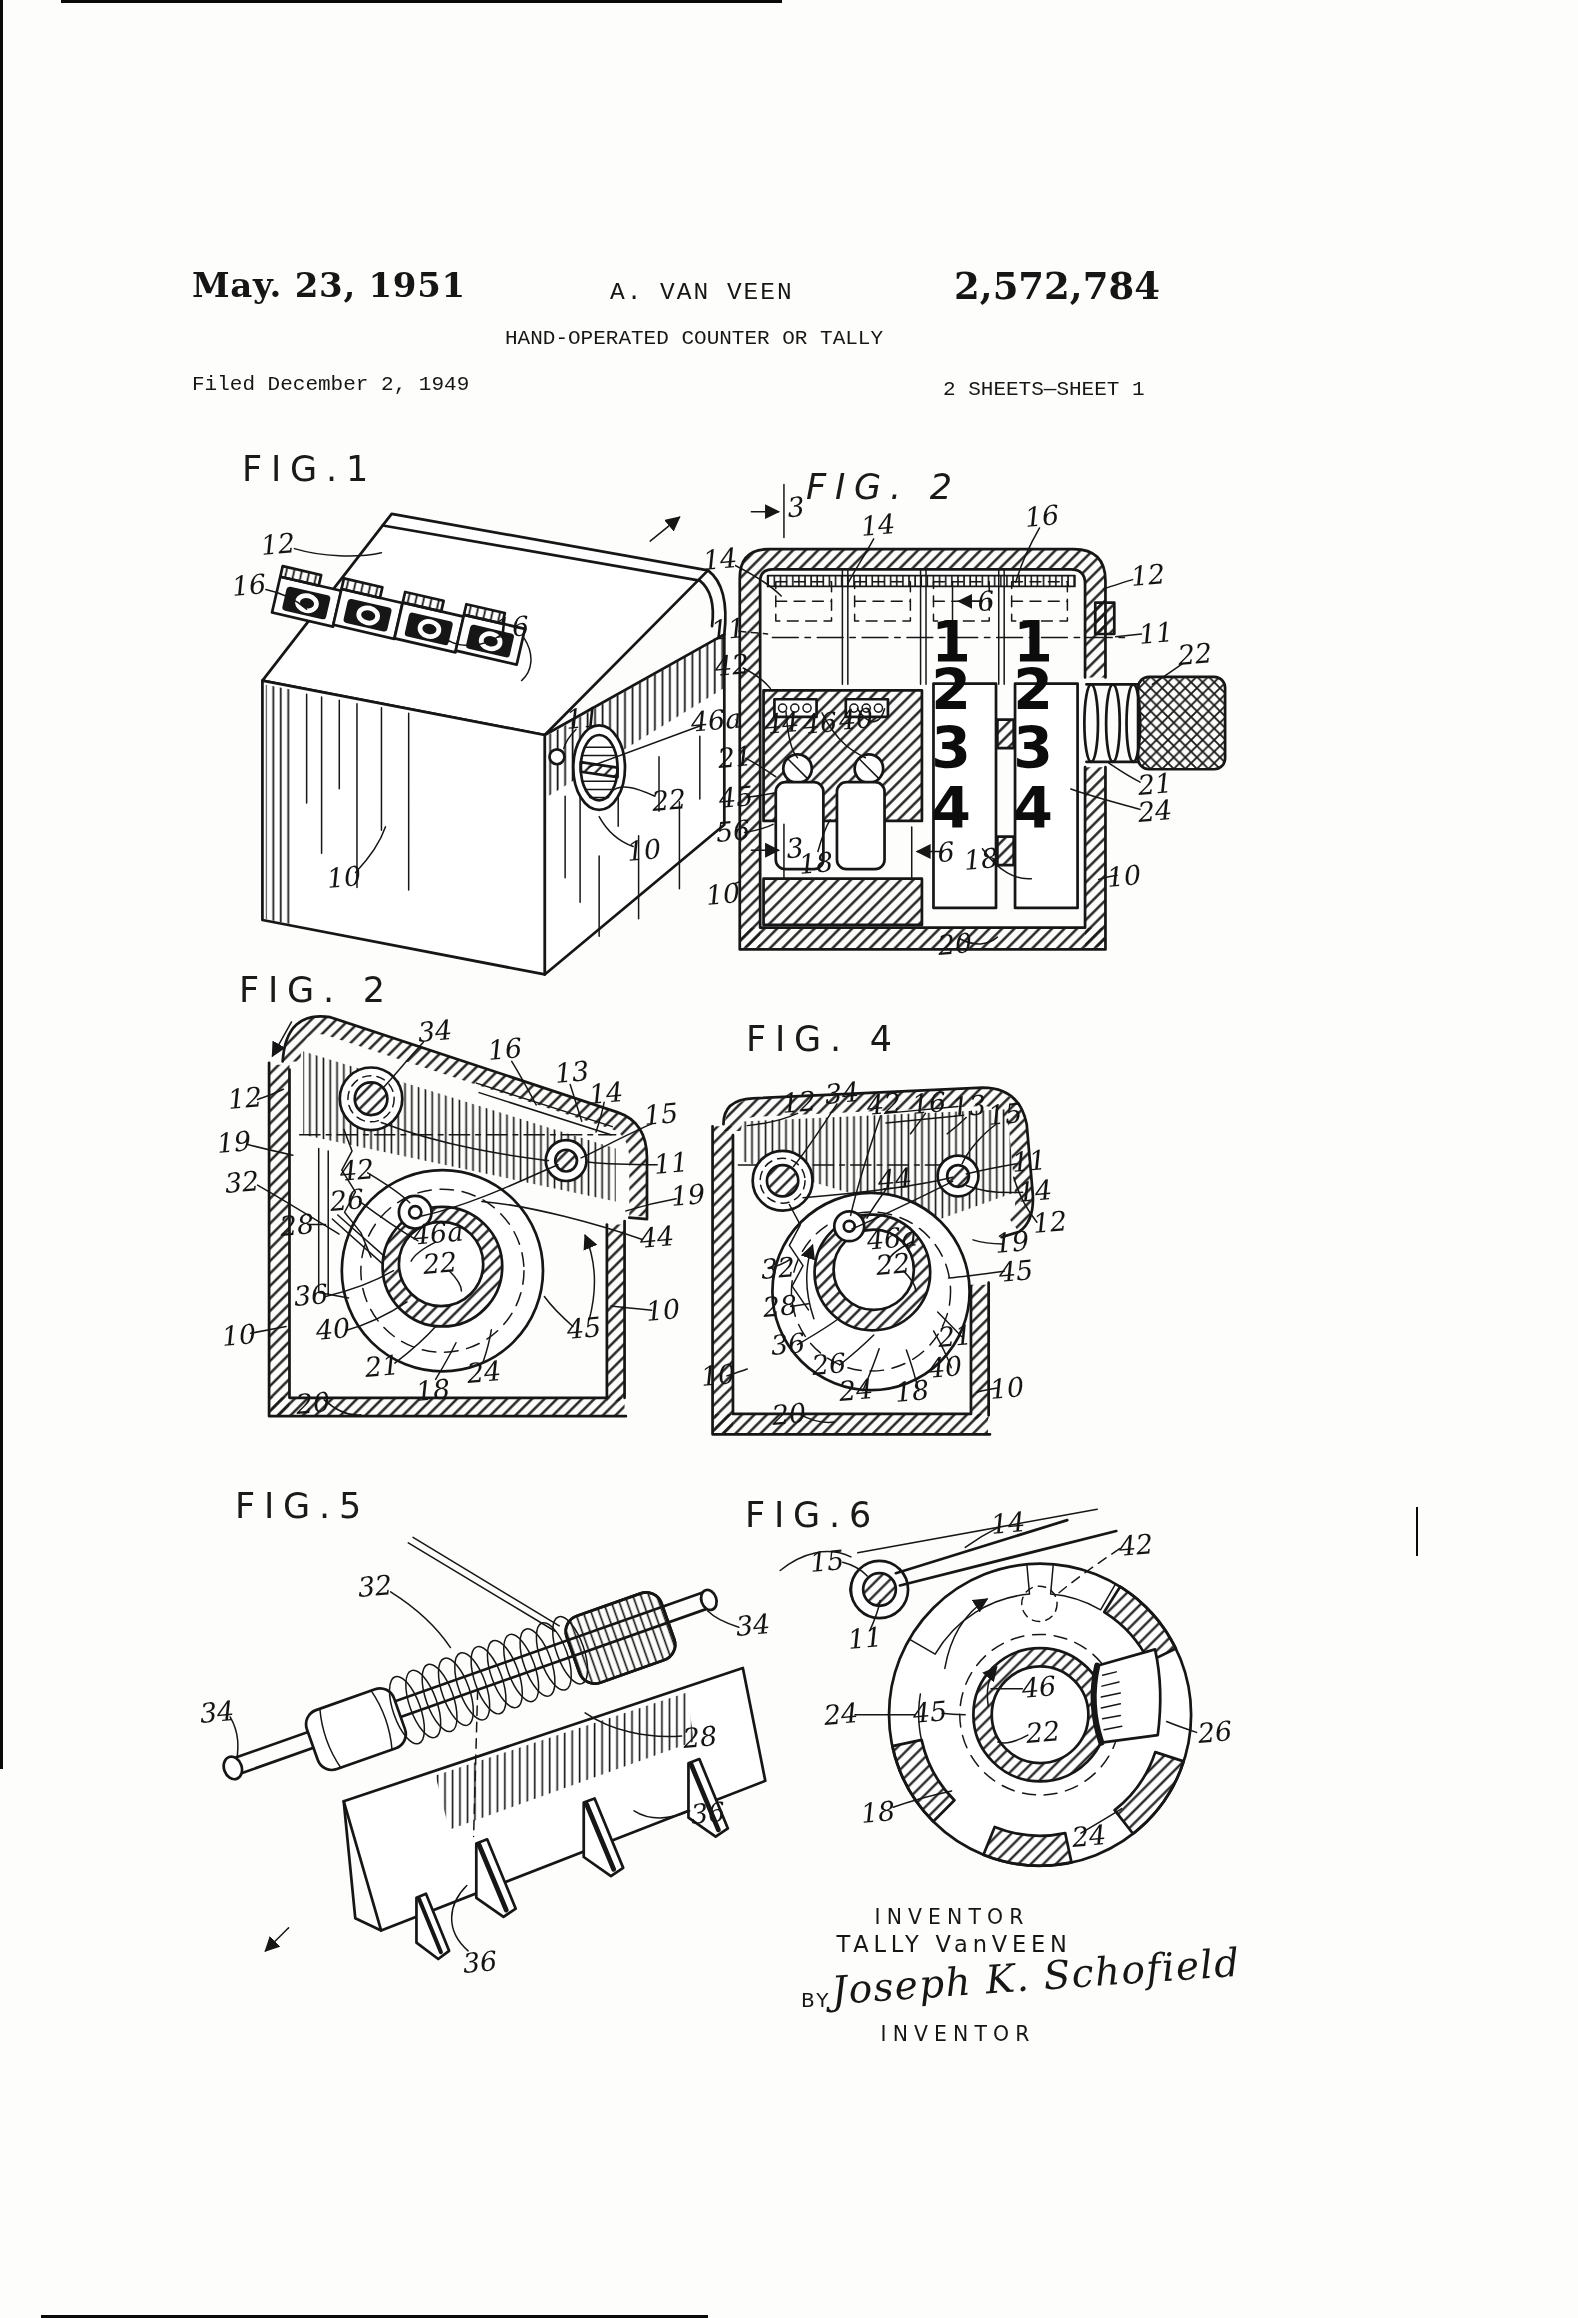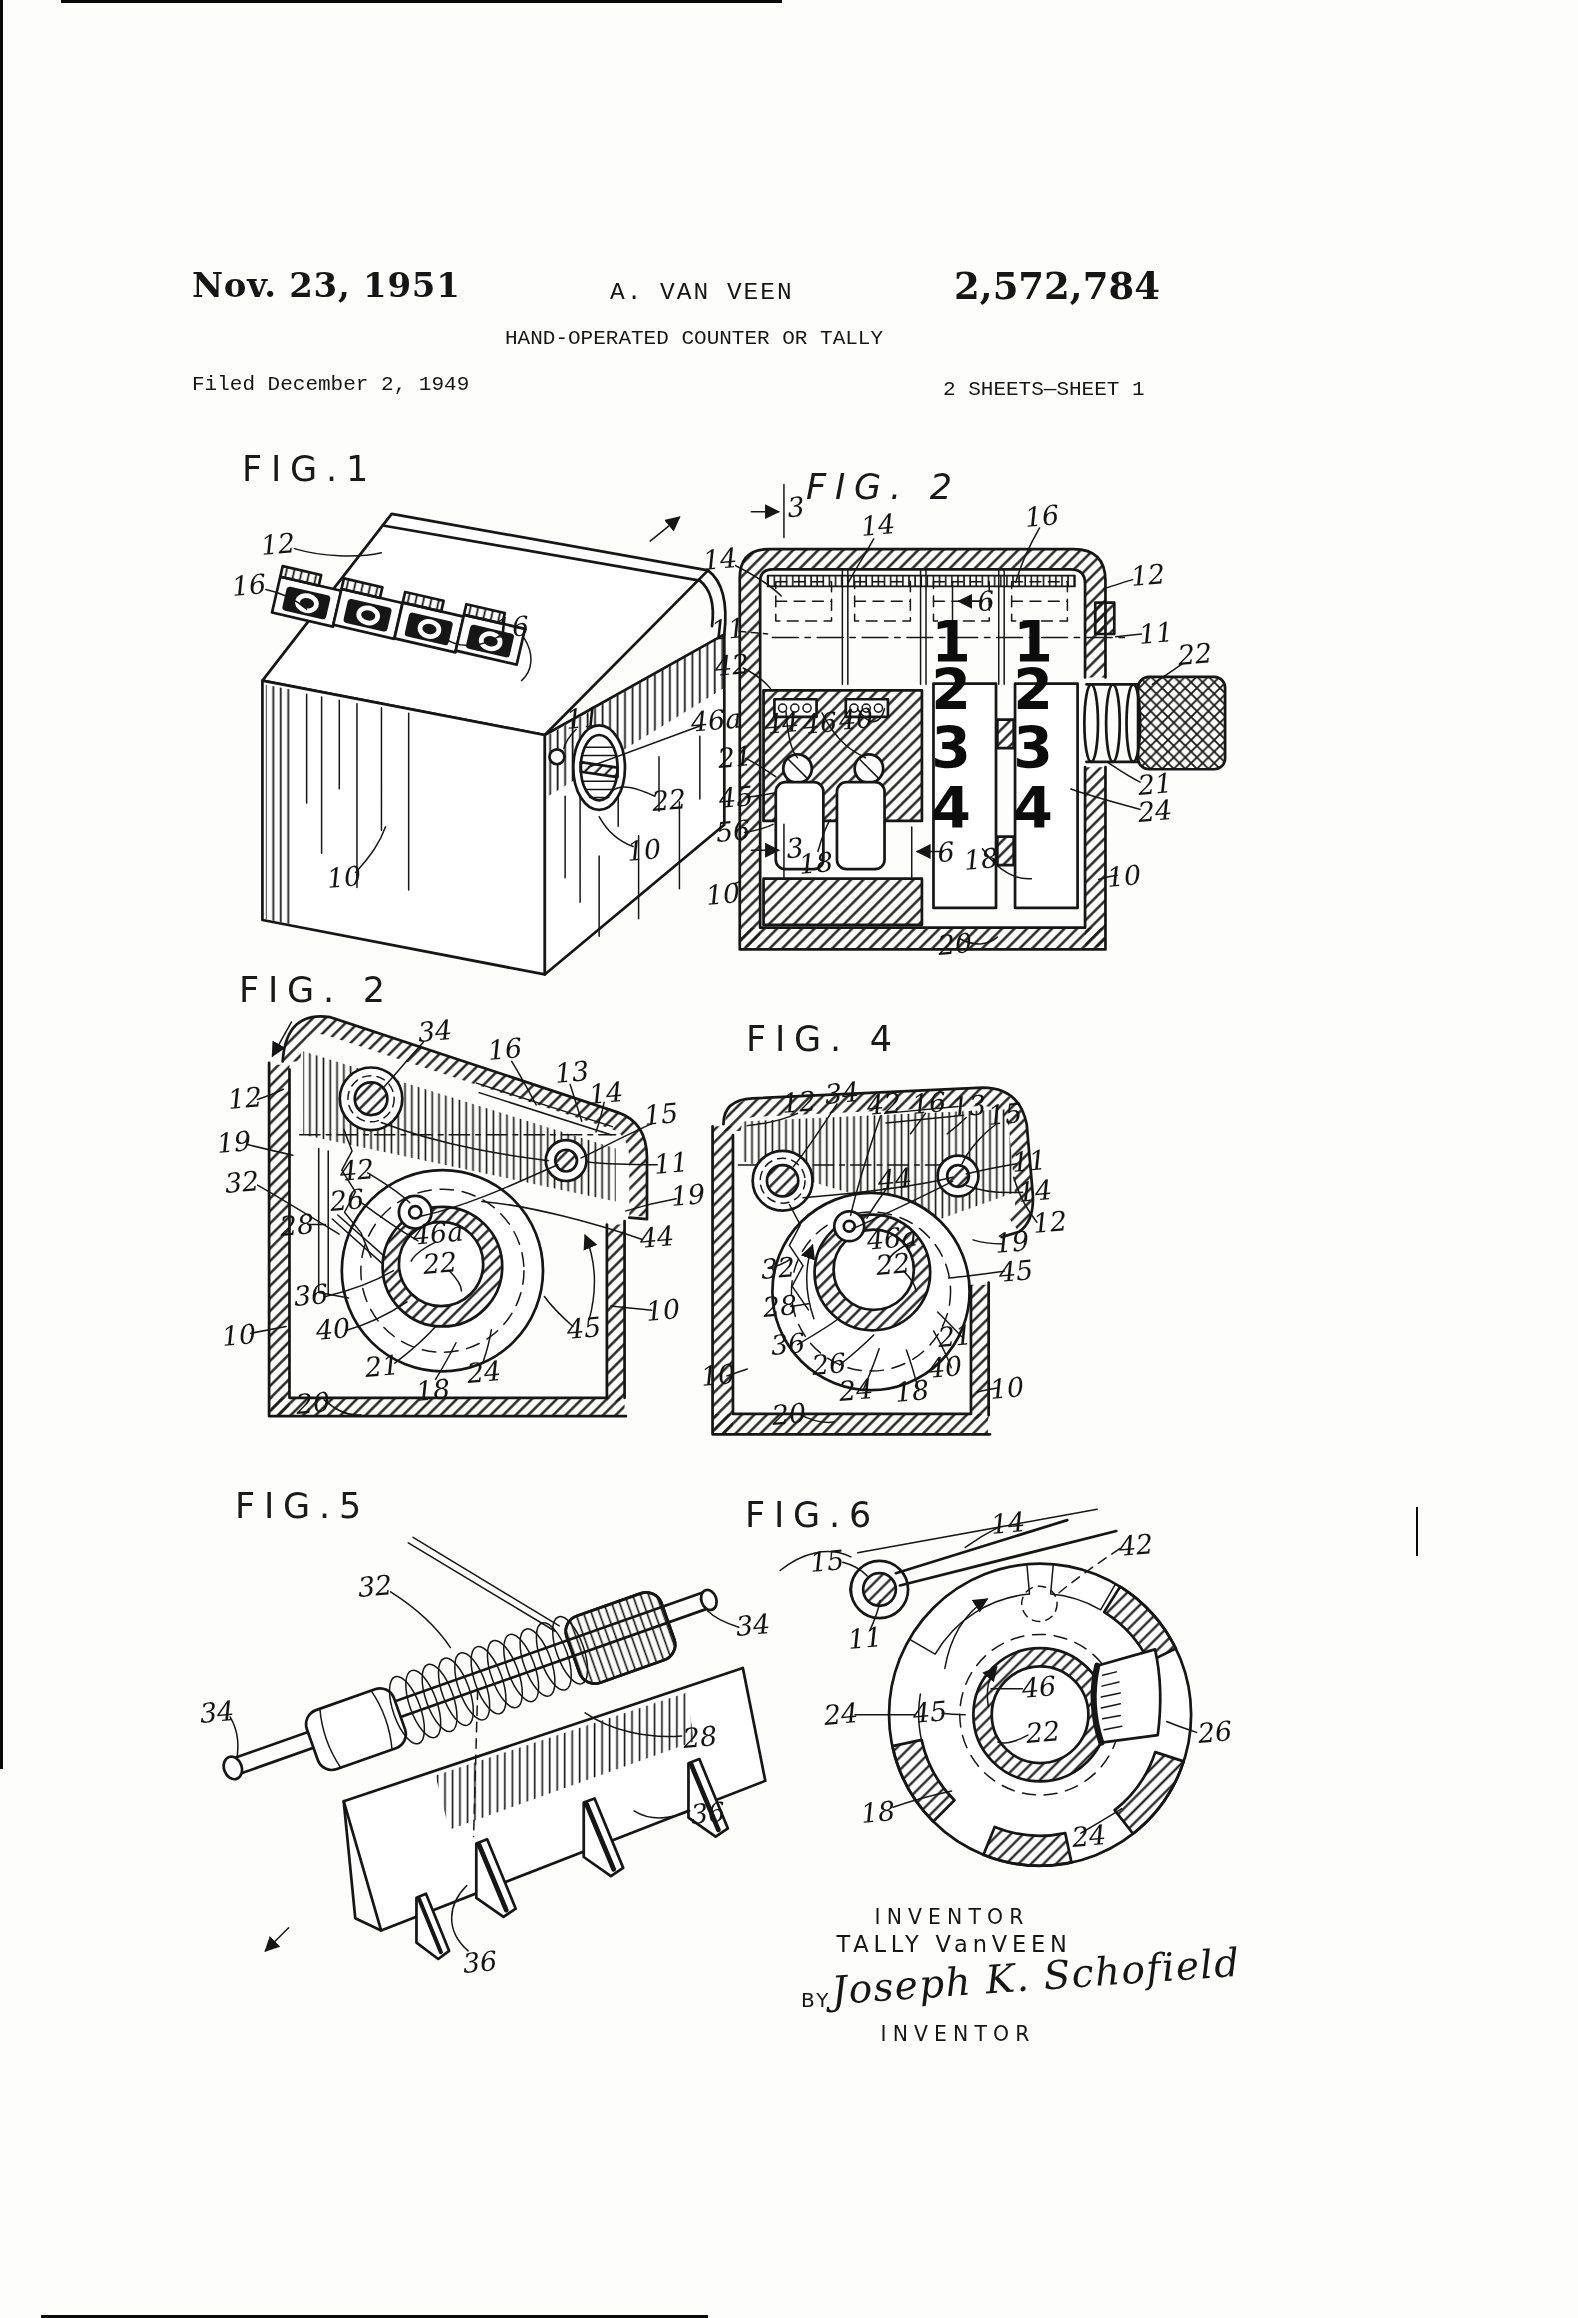--- a/index.html
+++ b/index.html
@@ -38,21 +38,21 @@
 </head>
 <body>
 
 <div class="sheet">
 
   <div class="artifact" style="left:61px;top:0;width:721px;height:3.4px;"></div>
   <div class="artifact" style="left:0;top:0;width:2.7px;height:1769px;"></div>
   <div class="artifact" style="left:41px;top:2315px;width:667px;height:4.1px;"></div>
   <div class="artifact" style="left:1416px;top:1507px;width:2px;height:49px;"></div>
 
-  <div class="h-date">Nov. 23, 1951</div>
+  <div class="h-date">May. 23, 1951</div>
   <div class="h-name">A. VAN VEEN</div>
   <div class="h-number">2,572,784</div>
   <div class="h-title">HAND-OPERATED COUNTER OR TALLY</div>
   <div class="h-filed">Filed December 2, 1949</div>
   <div class="h-sheets">2 SHEETS—SHEET 1</div>
 
   <div class="fig-title" style="left:242px;top:449px;">FIG.1</div>
   <div class="fig-title" style="left:806px;top:467px;font-style:italic;">FIG. 2</div>
   <div class="fig-title" style="left:239px;top:970px;">FIG. 2</div>
   <div class="fig-title" style="left:746px;top:1019px;">FIG. 4</div>

